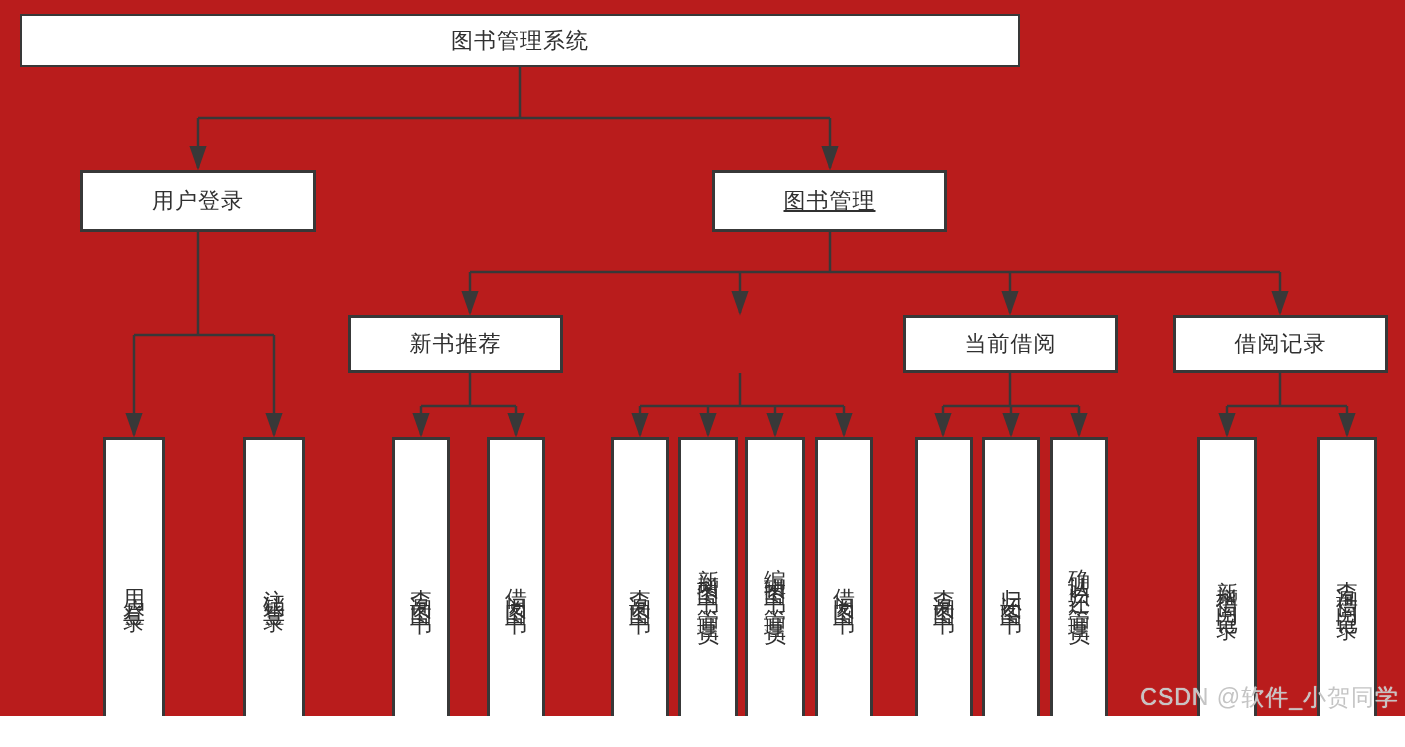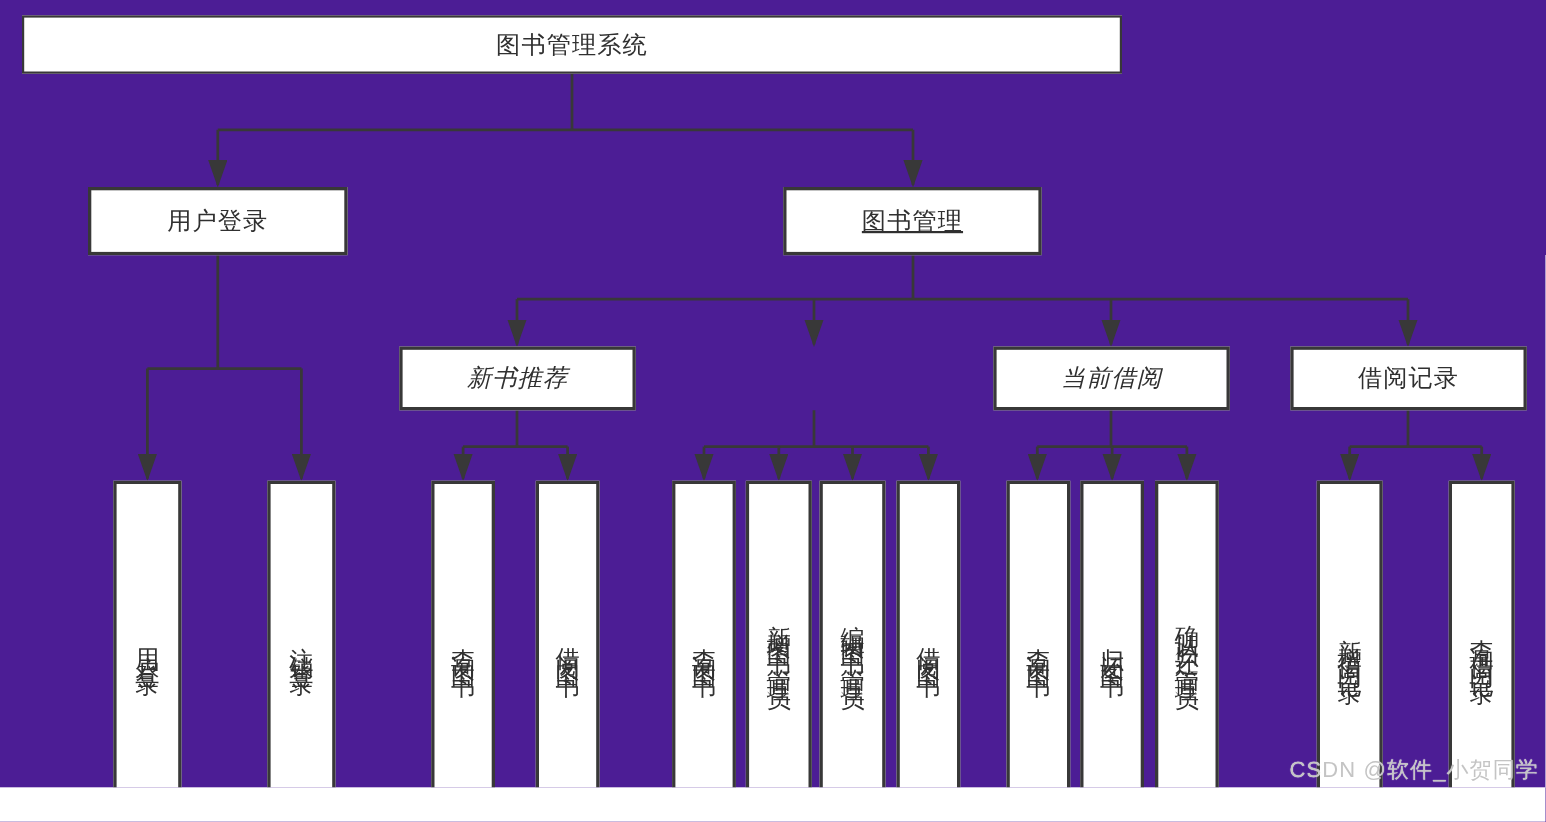--- a/index.html
+++ b/index.html
@@ -4,21 +4,21 @@
 <style>
   html, body {
     margin: 0;
     padding: 0;
     background: #ffffff;
   }
   .canvas {
     position: relative;
     width: 1405px;
     height: 716px;
-    background: #4c1d95;
+    background: #b91c1c;
     font-family: "Liberation Sans", sans-serif;
     overflow: hidden;
   }
   svg.connectors {
     position: absolute;
     left: 0;
     top: 0;
     width: 1405px;
     height: 747px;
     z-index: 1;
@@ -55,21 +55,21 @@
     font-size: 22px;
     color: #303030;
     letter-spacing: 8px;
     line-height: 1;
     white-space: nowrap;
   }
   .watermark {
     position: absolute;
     right: 6px;
     bottom: 3px;
-    font-size: 20px;
+    font-size: 23px;
     color: #c4c4c4;
     letter-spacing: 1px;
     z-index: 5;
     text-shadow: 0 0 1px #ffffff;
   }
 </style>
 </head>
 <body>
 
 <div class="canvas">
@@ -120,24 +120,24 @@
     <span>图书管理系统</span>
   </div>
 
   <div class="hbox" style="left:80px; top:170px; width:236px; height:62px;">
     <span>用户登录</span>
   </div>
   <div class="hbox" style="left:712px; top:170px; width:235px; height:62px;text-decoration:underline;">
     <span>图书管理</span>
   </div>
 
-  <div class="hbox" style="left:363px; top:315px; width:215px; height:58px;font-style:italic;">
+  <div class="hbox" style="left:348px; top:315px; width:215px; height:58px;">
     <span>新书推荐</span>
   </div>
-  <div class="hbox" style="left:903px; top:315px; width:215px; height:58px;font-style:italic;">
+  <div class="hbox" style="left:903px; top:315px; width:215px; height:58px;">
     <span>当前借阅</span>
   </div>
   <div class="hbox" style="left:1173px; top:315px; width:215px; height:58px;">
     <span>借阅记录</span>
   </div>
 
   <div class="vbox" style="left:103px; top:437px; width:62px; height:300px;">
     <span class="vtext">用户登录</span>
   </div>
   <div class="vbox" style="left:243px; top:437px; width:62px; height:300px;">

